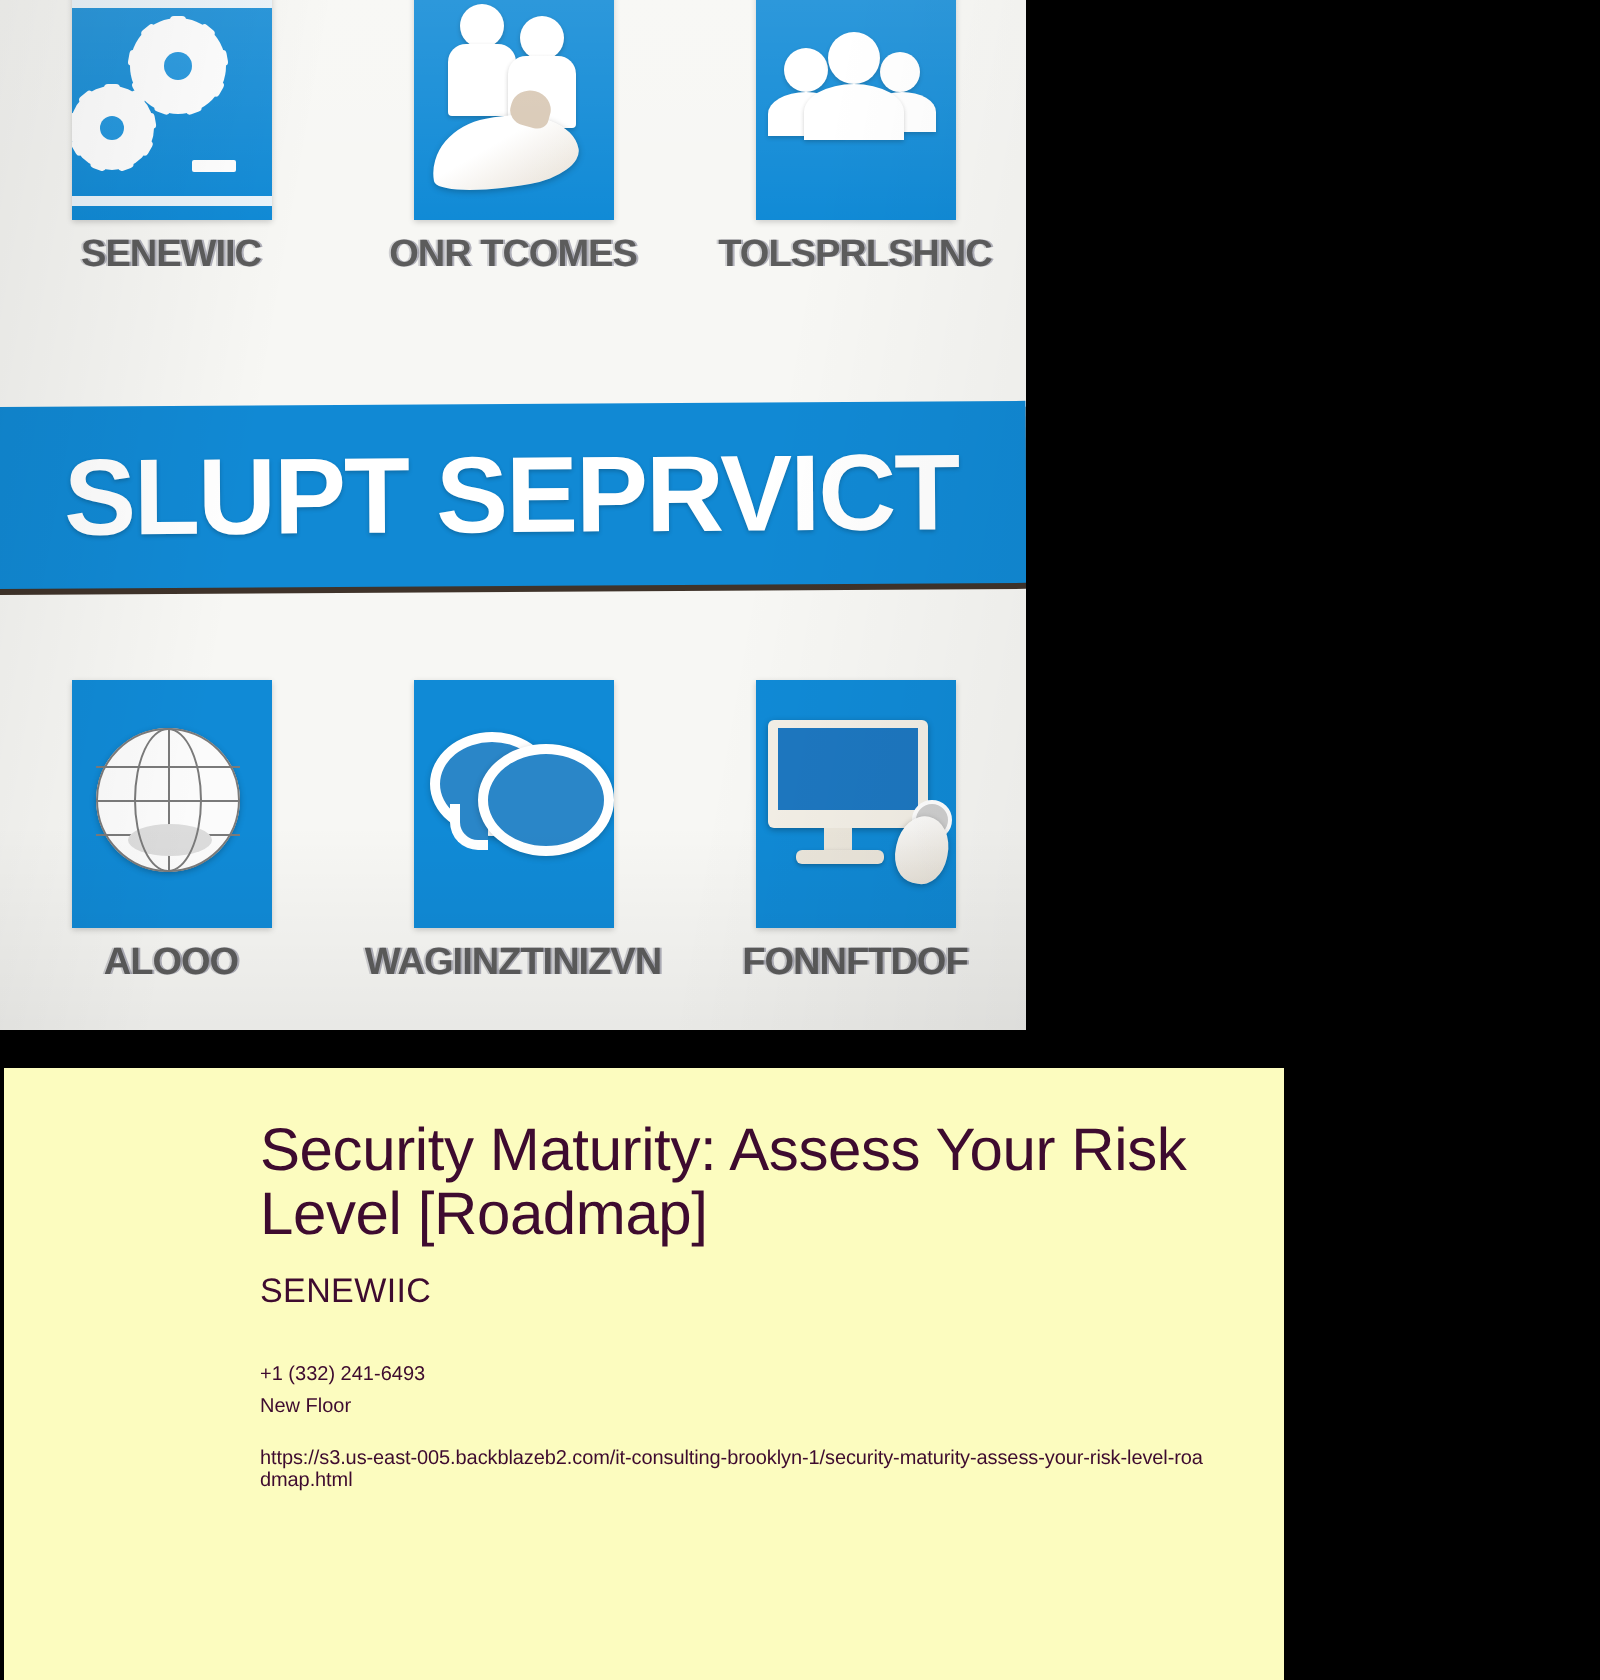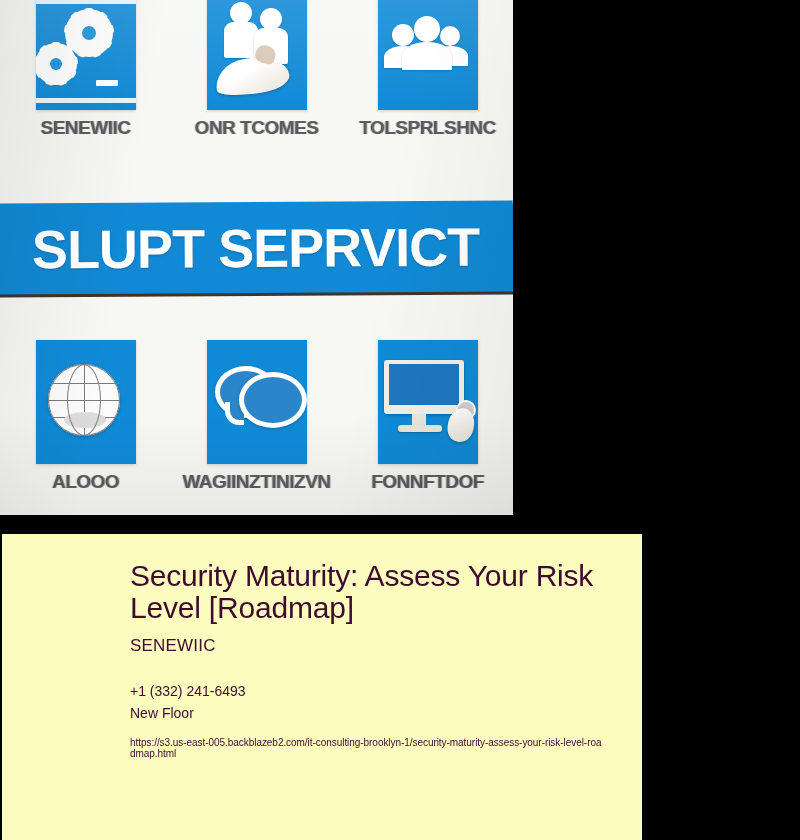--- a/index.html
+++ b/index.html
@@ -325,21 +325,21 @@
     margin-top: 11px;
     font-size: 17px;
     font-weight: 400;
     color: #3e0b2f;
     letter-spacing: 0.2px;
   }
   #contact-block {
     margin-top: 24px;
   }
   .contact-line {
-    font-size: 14px;
+    font-size: 10px;
     line-height: 1.62;
     color: #3e0b2f;
   }
   #source-url {
     margin-top: 12px;
     font-size: 10px;
     color: #3e0b2f;
     letter-spacing: -0.05px;
     word-break: break-all;
   }

